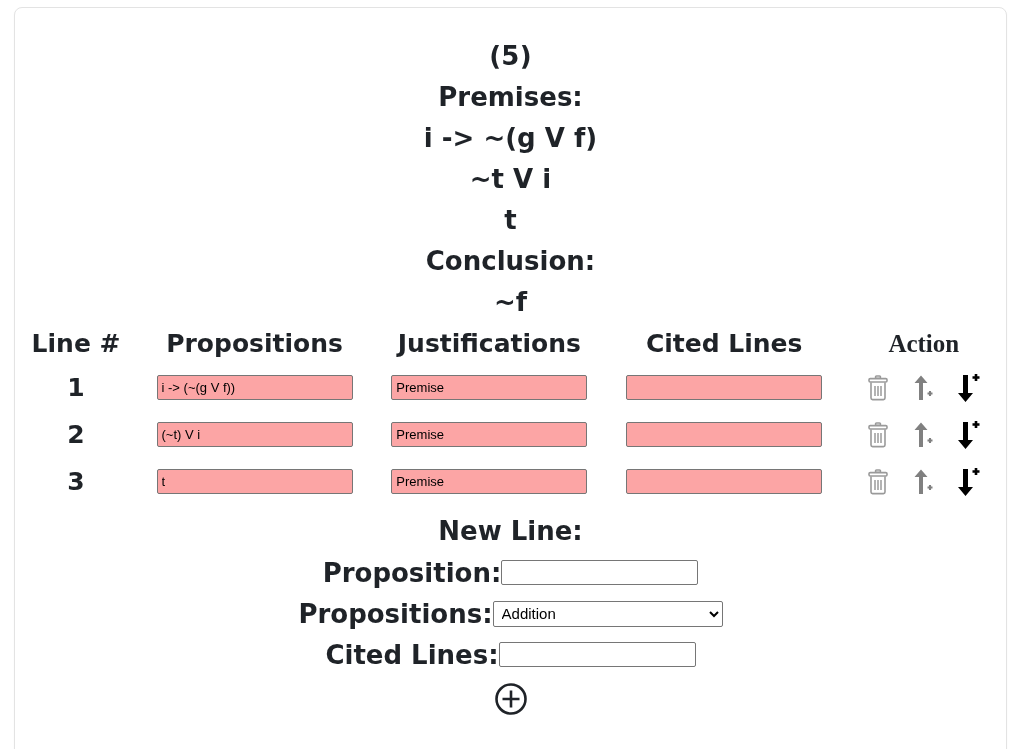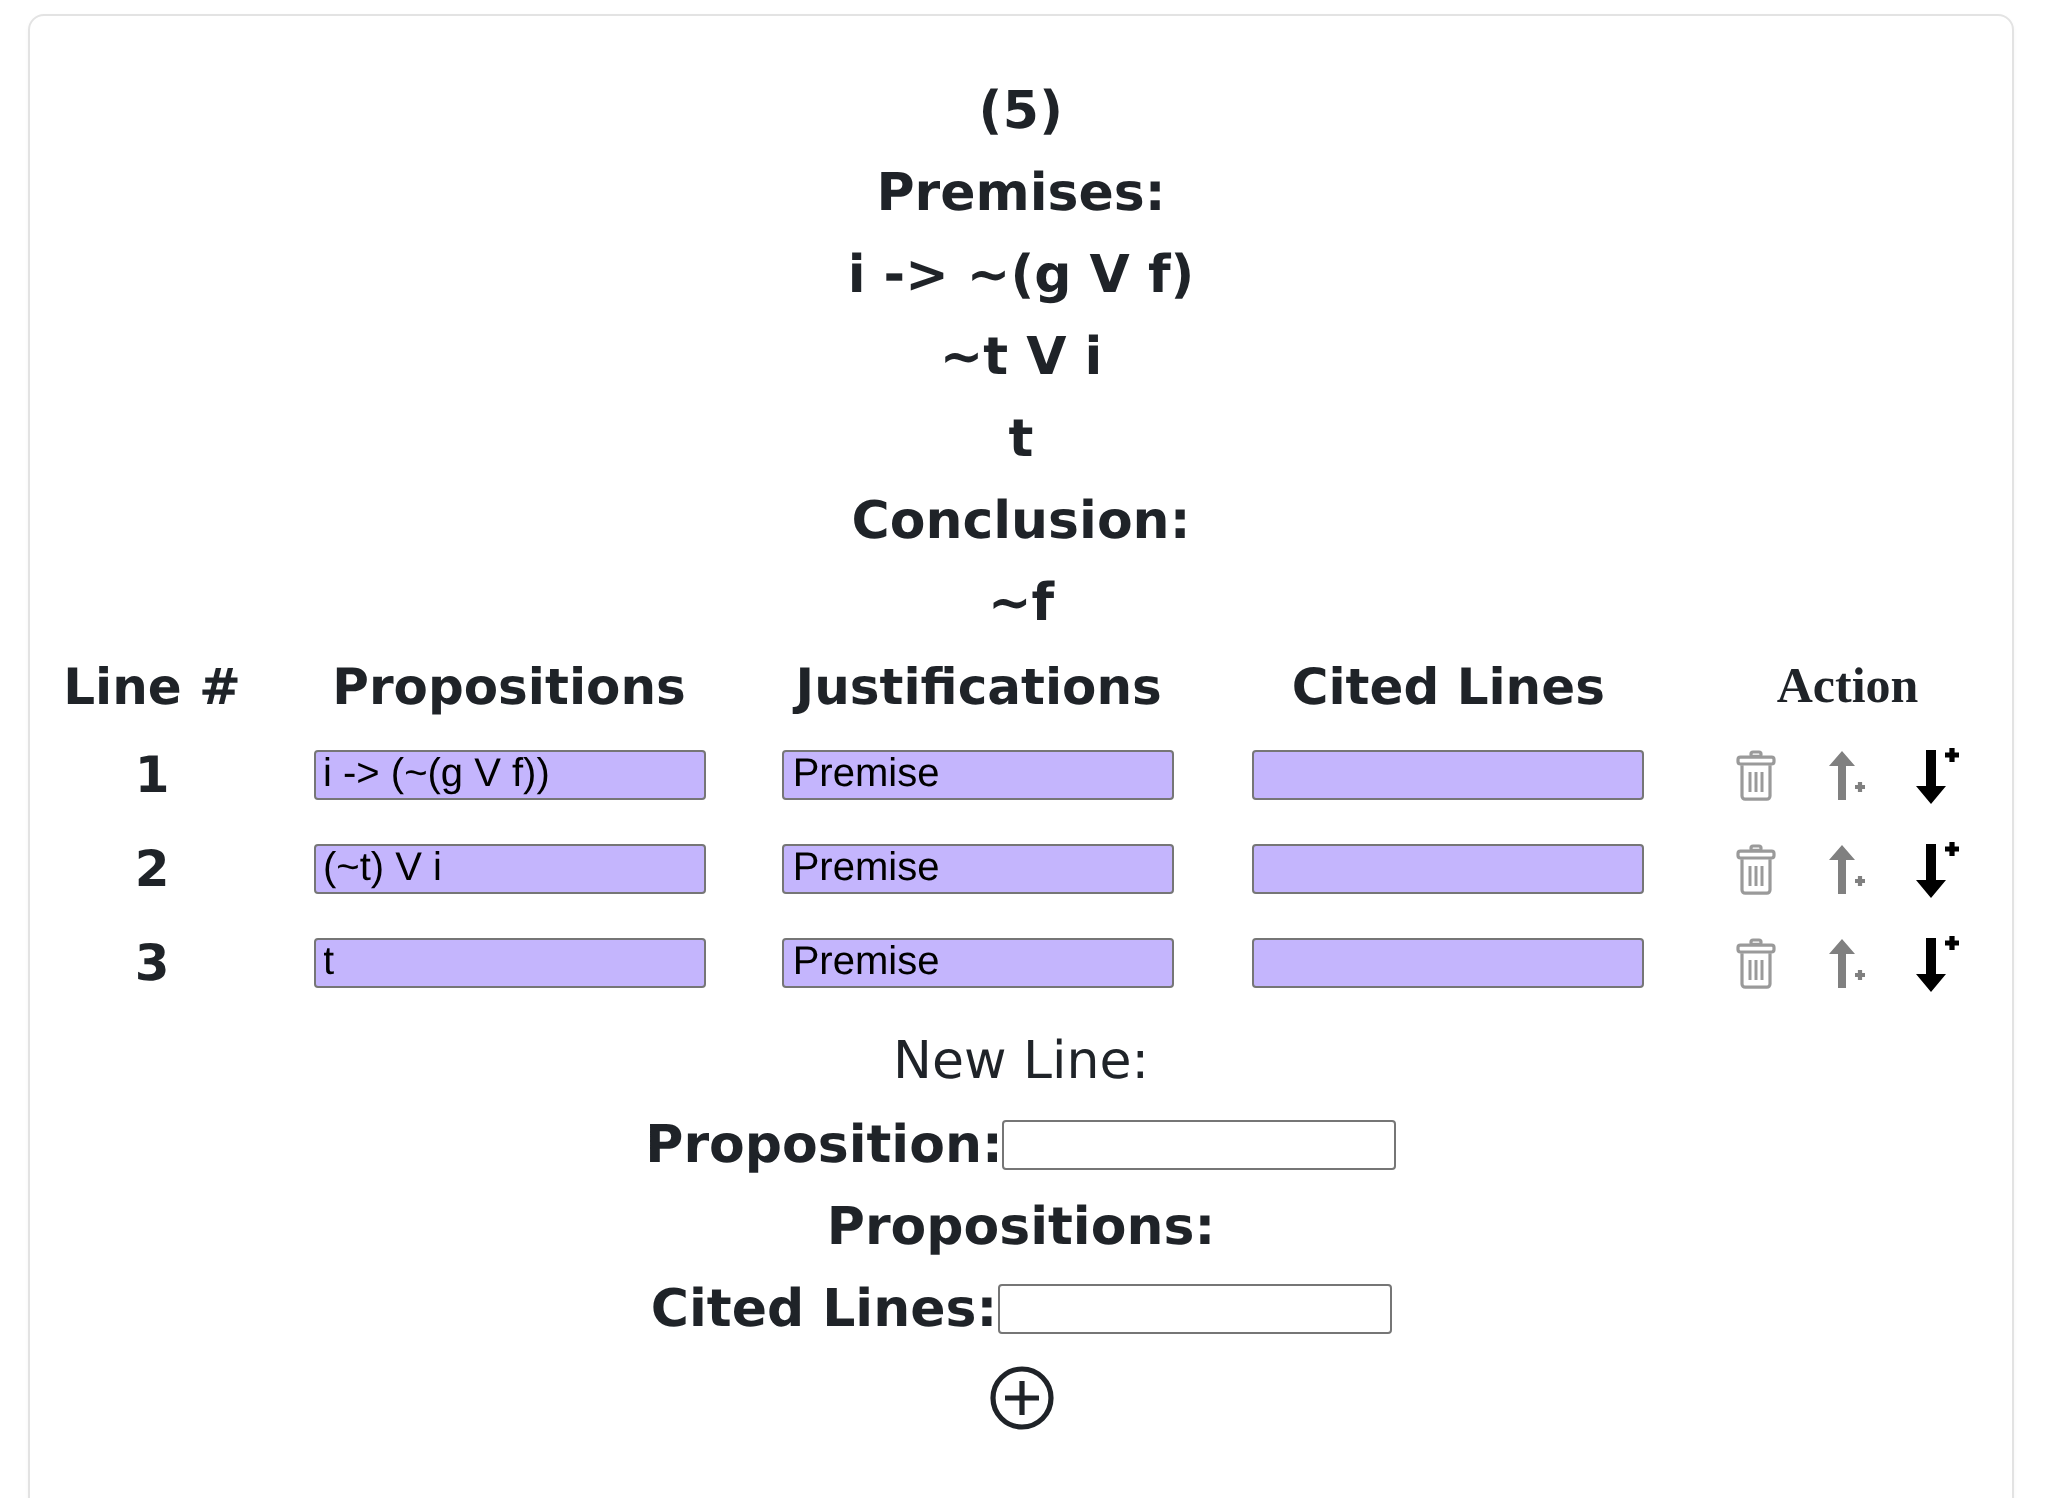--- a/index.html
+++ b/index.html
@@ -86,26 +86,26 @@
   .line-num {
     font-size: 25px;
     font-weight: 700;
     text-align: center;
   }
 
   .cell-input {
     width: 196px;
     height: 25px;
     font-family: "Liberation Sans", sans-serif;
-    font-size: 20px;
+    font-size: 13px;
     color: #000;
     padding: 1px 4px;
     border: 1px solid #767676;
     border-radius: 2px;
-    background: #c4b5fd;
+    background: #fca5a5;
     box-sizing: border-box;
     vertical-align: middle;
     outline: none;
   }
 
   
   .action-cell {
     white-space: nowrap;
     text-align: center;
   }
@@ -118,21 +118,21 @@
     margin: 0 7px;
     cursor: pointer;
     line-height: 0;
   }
   .icon-btn svg { display: block; }
 
   
   .newline-title {
     text-align: center;
     font-size: 26px;
-    font-weight: 400;
+    font-weight: 700;
     line-height: 41px;
     margin-top: 6px;
   }
   .form-row {
     display: flex;
     align-items: center;
     justify-content: center;
     height: 41px;
   }
   .form-label {
@@ -323,20 +323,23 @@
 
   <div class="newline-title">New Line:</div>
 
   <div class="form-row">
     <span class="form-label">Proposition:</span>
     <input class="form-input" type="text" value="" style="">
   </div>
 
   <div class="form-row">
     <span class="form-label">Propositions:</span>
+    <select class="form-select">
+      <option>Addition</option>
+    </select>
   </div>
 
   <div class="form-row">
     <span class="form-label">Cited Lines:</span>
     <input class="form-input" type="text" value="" style="">
   </div>
 
   <div class="add-row">
     <span class="add-btn">
       <svg width="36" height="36" viewBox="0 0 36 36">

